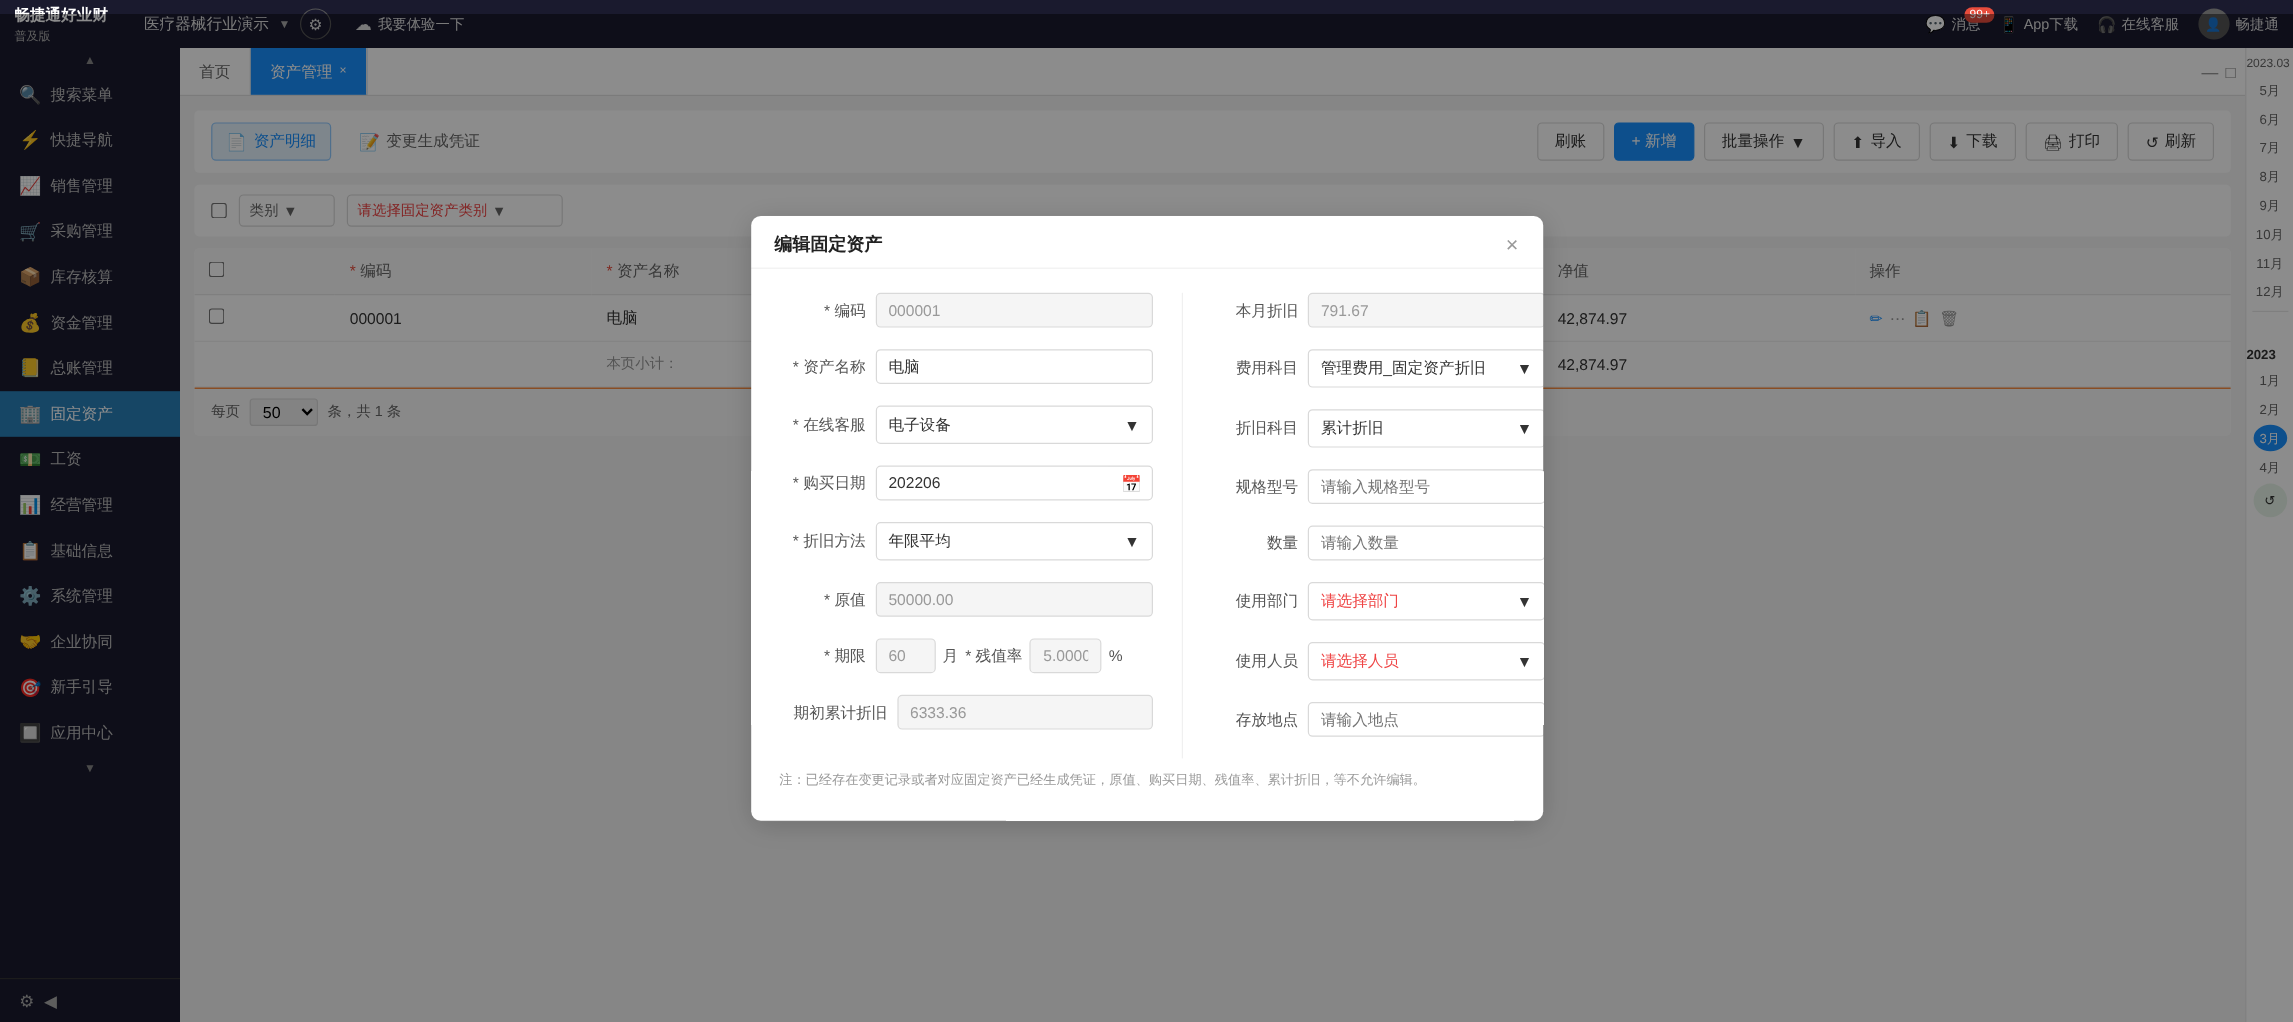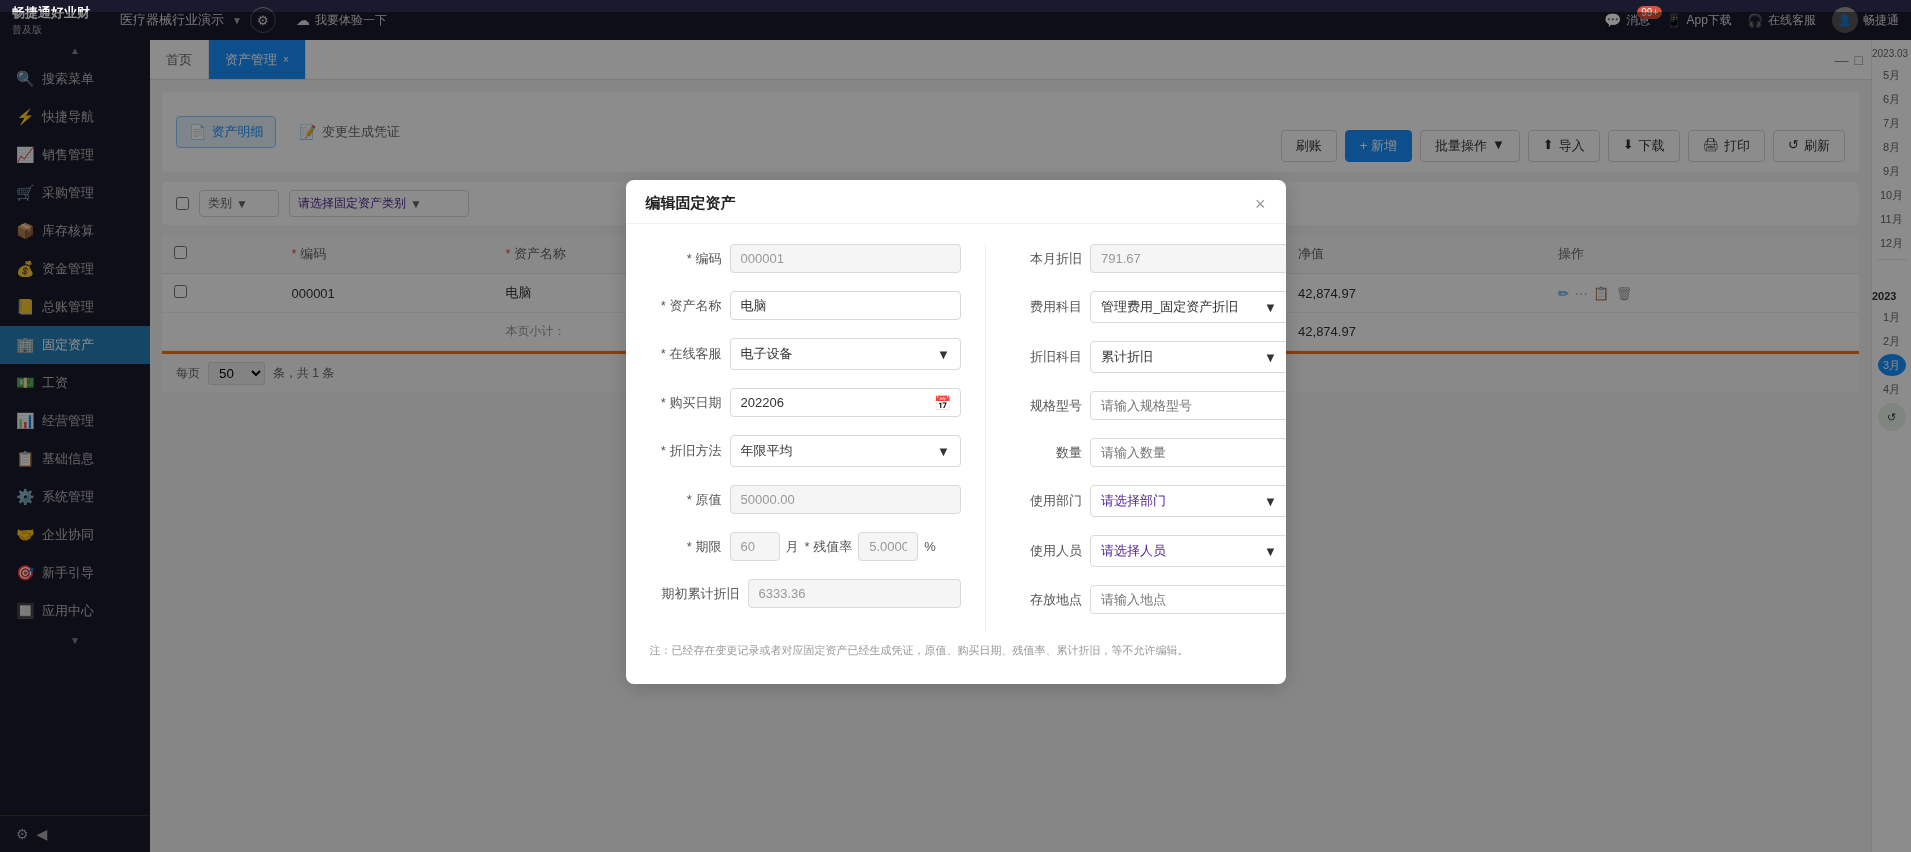--- a/index.html
+++ b/index.html
@@ -40,33 +40,33 @@
     .tab-actions { margin-left: auto; display: flex; align-items: center; padding-right: 8px; gap: 6px; }
     .tab-action-btn { color: #888; font-size: 14px; cursor: pointer; }
 
     
     .page-content { flex: 1; background: #f5f5f5; overflow: auto; padding: 12px; }
     .toolbar { background: #fff; border-radius: 4px; padding: 10px 14px; display: flex; align-items: center; gap: 10px; margin-bottom: 10px; }
     .toolbar-tab { padding: 6px 12px; border-radius: 4px; cursor: pointer; font-size: 13px; display: flex; align-items: center; gap: 5px; }
     .toolbar-tab.active { background: #e6f4ff; color: #1890ff; border: 1px solid #91caff; }
     .toolbar-tab.inactive { color: #666; border: 1px solid transparent; }
     .toolbar-right { margin-left: auto; display: flex; align-items: center; gap: 8px; }
-    .btn { padding: 6px 14px; border-radius: 4px; border: 1px solid #d9d9d9; background: #fff; cursor: pointer; font-size: 13px; color: #333; display: flex; gap: 5px; margin-top: 28px; }
+    .btn { padding: 6px 14px; border-radius: 4px; border: 1px solid #d9d9d9; background: #fff; cursor: pointer; font-size: 13px; color: #333; display: flex; align-items: center; gap: 5px; }
     .btn-primary { background: #1890ff; color: #fff; border-color: #1890ff; }
 
     
     .filter-row { background: #fff; border-radius: 4px; padding: 8px 14px; display: flex; align-items: center; gap: 10px; margin-bottom: 10px; }
     .filter-select { padding: 4px 8px; border: 1px solid #d9d9d9; border-radius: 4px; display: flex; align-items: center; gap: 4px; font-size: 12px; cursor: pointer; color: #666; min-width: 80px; }
 
     
     .table-wrap { background: #fff; border-radius: 4px; overflow: hidden; }
     .table { width: 100%; border-collapse: collapse; font-size: 13px; }
     .table th { background: #fafafa; padding: 10px 12px; text-align: left; border-bottom: 1px solid #e8e8e8; color: #666; font-weight: 500; white-space: nowrap; }
     .table td { padding: 10px 12px; border-bottom: 1px solid #f0f0f0; color: #333; }
-    .table-footer { padding: 8px 14px; display: flex; align-items: center; gap: 8px; font-size: 12px; color: #666; background: #fafafa; border-top: 3px solid #f97316; }
+    .table-footer { padding: 8px 14px; display: flex; align-items: center; gap: 8px; font-size: 12px; color: #666; background: #fafafa; border-top: 1px solid #f97316; }
 
     
     .calendar-panel { width: 40px; background: #fff; border-left: 1px solid #e8e8e8; display: flex; flex-direction: column; align-items: flex-start; padding: 4px 0; flex-shrink: 0; overflow: hidden; }
     .cal-header { font-size: 10px; color: #666; padding: 4px 0; text-align: center; }
     .cal-month { font-size: 11px; font-weight: bold; text-align: center; padding: 3px 0; margin-top: 23px; }
     .cal-day { width: 28px; height: 22px; display: flex; align-items: center; justify-content: center; font-size: 11px; color: #666; cursor: pointer; border-radius: 3px; margin: 1px auto; }
     .cal-day.today { background: #1890ff; color: #fff; border-radius: 50%; }
     .cal-divider { width: 30px; border-top: 1px solid #e8e8e8; margin: 4px auto; }
 
     
@@ -75,21 +75,21 @@
     .modal-header { padding: 14px 20px 10px; border-bottom: 1px solid #f0f0f0; display: flex; align-items: center; justify-content: space-between; }
     .modal-title { font-size: 15px; font-weight: bold; color: #222; }
     .modal-close { cursor: pointer; color: #999; font-size: 18px; line-height: 1; }
     .modal-body { padding: 20px 24px; }
     .modal-grid { display: grid; grid-template-columns: 1fr 1fr; gap: 0 24px; }
     .form-row { display: flex; align-items: center; margin-bottom: 18px; gap: 8px; }
     .form-label { min-width: 72px; text-align: right; font-size: 13px; color: #555; white-space: nowrap; flex-shrink: 0; }
     .form-input { flex: 1; padding: 6px 10px; border: 1px solid #d9d9d9; border-radius: 4px; font-size: 13px; color: #333; background: #fff; outline: none; }
     .form-input.disabled { background: #f5f5f5; color: #999; }
     .form-select { flex: 1; padding: 6px 10px; border: 1px solid #d9d9d9; border-radius: 4px; font-size: 13px; color: #333; background: #fff; display: flex; align-items: center; justify-content: space-between; cursor: pointer; }
-    .form-select-placeholder { color: #4c1d95; }
+    .form-select-placeholder { color: #ef4444; }
     .inline-group { display: flex; align-items: center; gap: 6px; flex: 1; }
     .inline-label { font-size: 13px; color: #555; white-space: nowrap; }
     .form-note { font-size: 11px; color: #999; padding: 10px 0 4px; line-height: 1.6; }
     .modal-footer { padding: 14px 24px 20px; display: flex; justify-content: center; gap: 16px; border-top: 1px solid #f0f0f0; }
     .btn-cancel { padding: 7px 28px; border: 1px solid #d9d9d9; border-radius: 4px; background: #fff; color: #555; cursor: pointer; font-size: 14px; }
     .btn-save { padding: 7px 28px; border: 1px solid #1890ff; border-radius: 4px; background: #1890ff; color: #fff; cursor: pointer; font-size: 14px; }
 
     .divider-col { border-left: 1px solid #f0f0f0; padding-left: 24px; }
   </style>
 </head>

